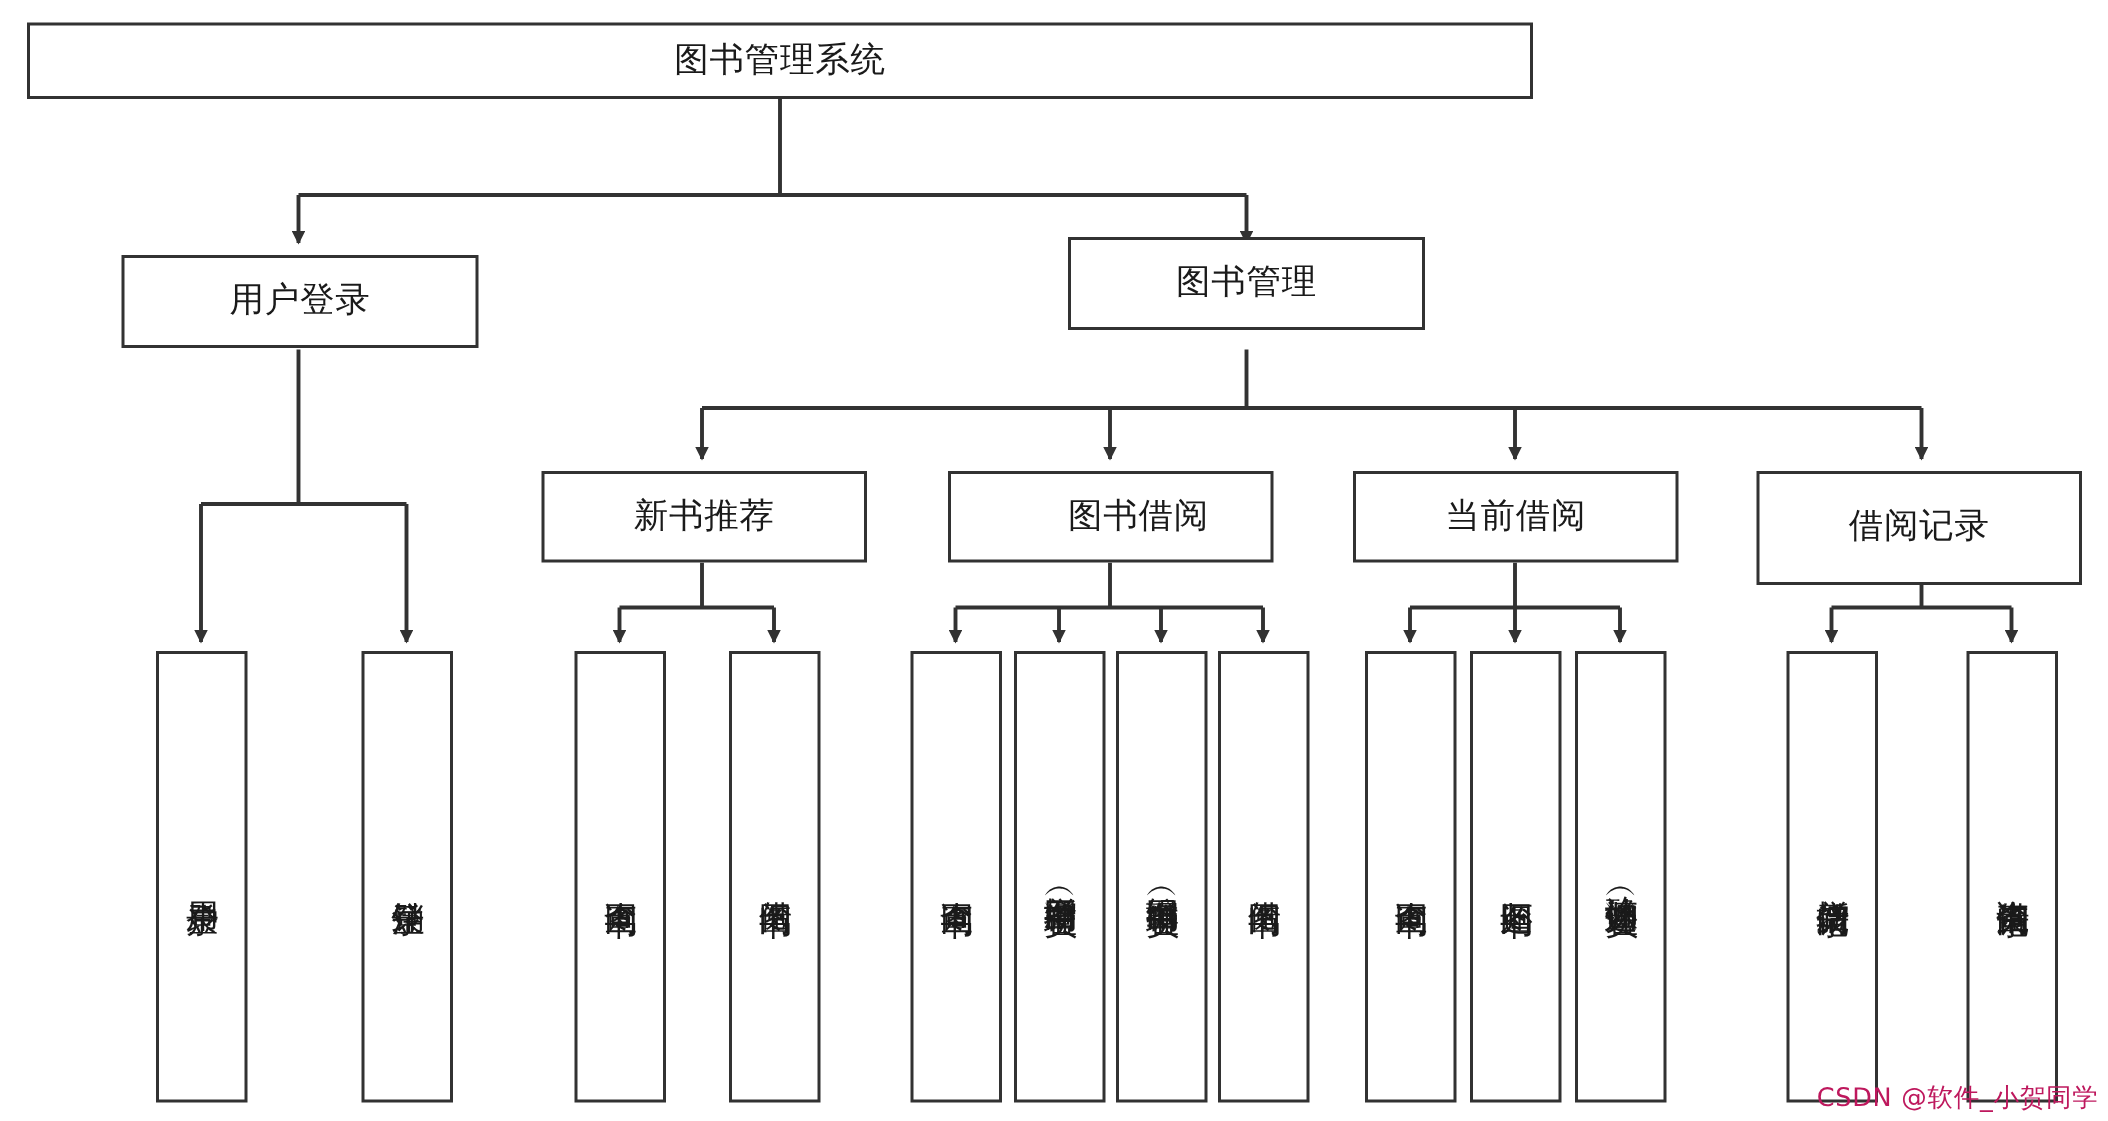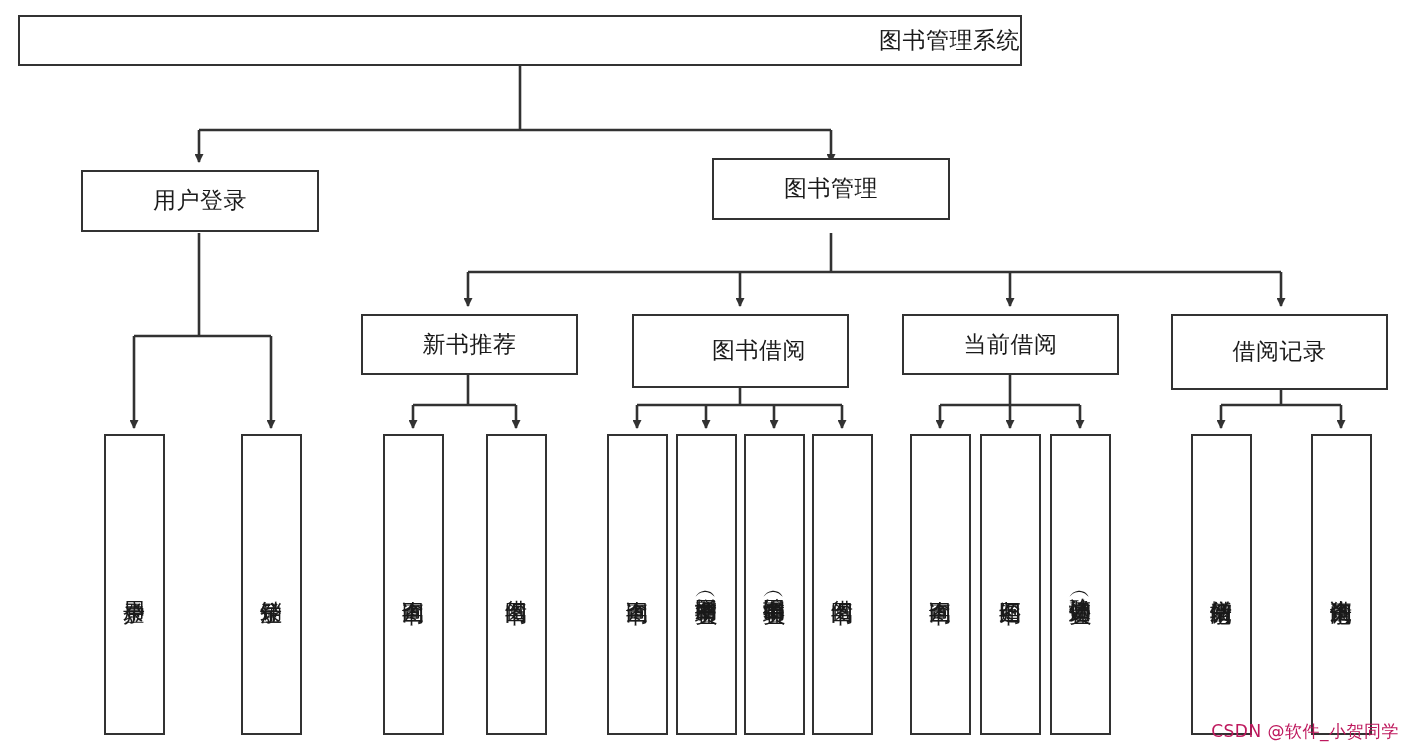--- a/index.html
+++ b/index.html
@@ -120,35 +120,35 @@
       <path d="M 1010 405 L 1010 428" marker-end="url(#arrowhead)"></path>
       <path d="M 1080 405 L 1080 428" marker-end="url(#arrowhead)"></path>
 
       <path d="M 1281 375 L 1281 405"></path>
       <path d="M 1221 405 L 1341 405"></path>
       <path d="M 1221 405 L 1221 428" marker-end="url(#arrowhead)"></path>
       <path d="M 1341 405 L 1341 428" marker-end="url(#arrowhead)"></path>
     </g>
   </svg>
 
-  <div class="node node-h node-root" style="left:18px; top:15px; width:1004px; height:51px;justify-content:flex-end;">
+  <div class="node node-h node-root" style="left:18px; top:15px; width:1004px; height:51px;">
     <span class="node-label">图书管理系统</span>
   </div>
 
   <div class="node node-h" style="left:81px; top:170px; width:238px; height:62px;">
     <span class="node-label">用户登录</span>
   </div>
   <div class="node node-h" style="left:712px; top:158px; width:238px; height:62px;">
     <span class="node-label">图书管理</span>
   </div>
 
   <div class="node node-h" style="left:361px; top:314px; width:217px; height:61px;">
     <span class="node-label">新书推荐</span>
   </div>
-  <div class="node node-h" style="left:632px; top:314px; width:217px; height:74px;padding-left:37px;">
+  <div class="node node-h" style="left:632px; top:314px; width:217px; height:61px;padding-left:37px;">
     <span class="node-label">图书借阅</span>
   </div>
   <div class="node node-h" style="left:902px; top:314px; width:217px; height:61px;">
     <span class="node-label">当前借阅</span>
   </div>
   <div class="node node-h" style="left:1171px; top:314px; width:217px; height:76px;">
     <span class="node-label">借阅记录</span>
   </div>
 
   <div class="node node-v" style="left:104px; top:434px; width:61px; height:301px;">

